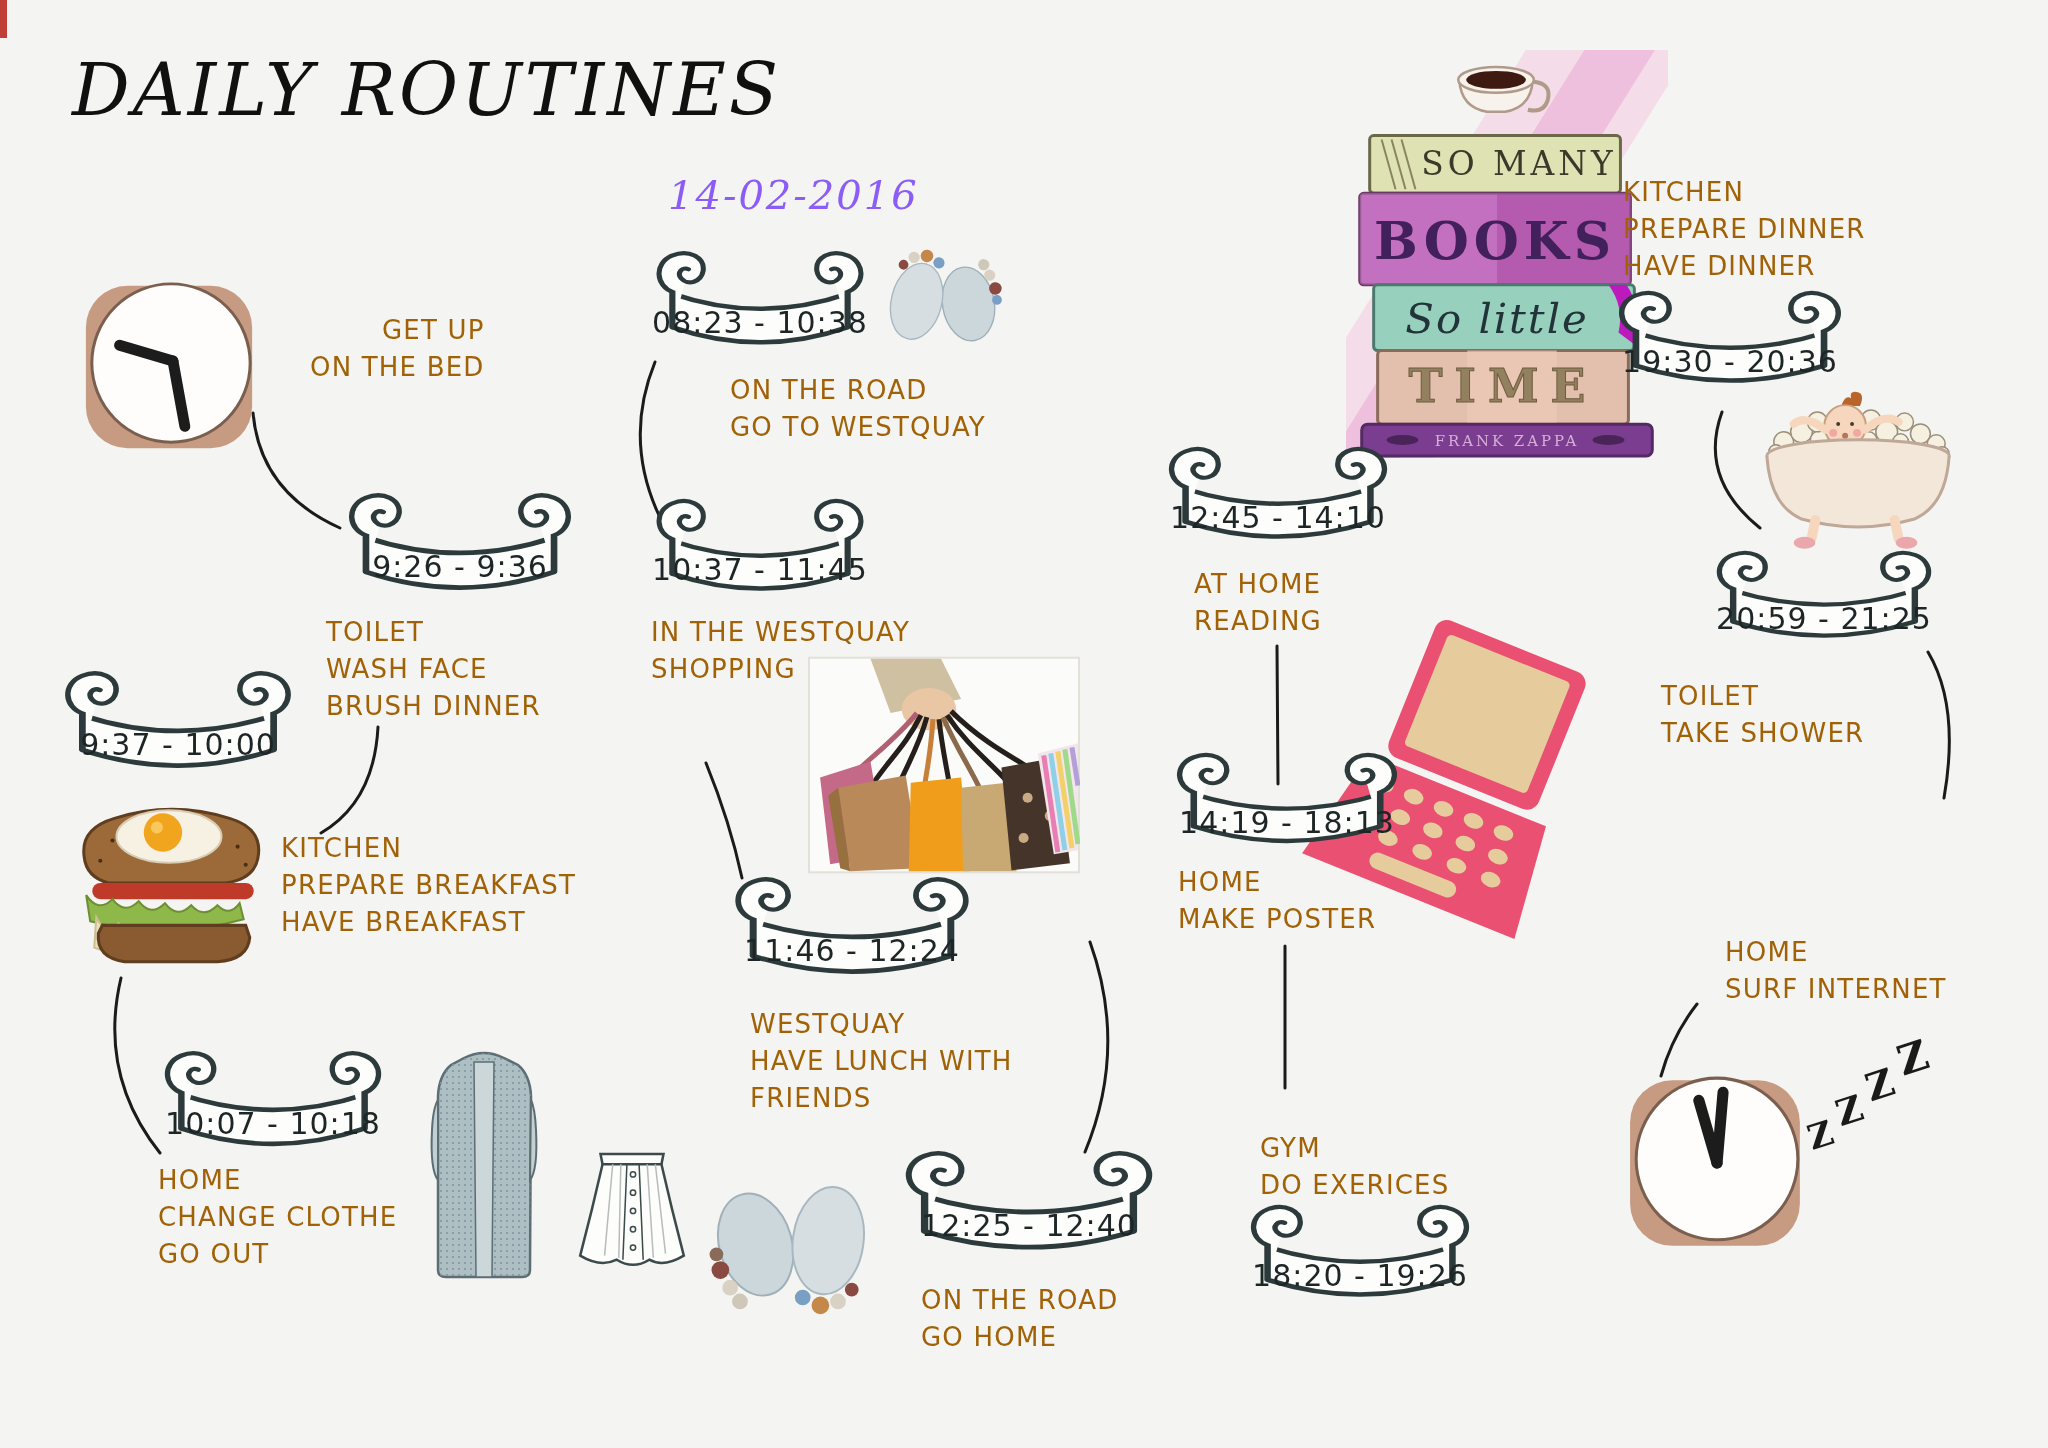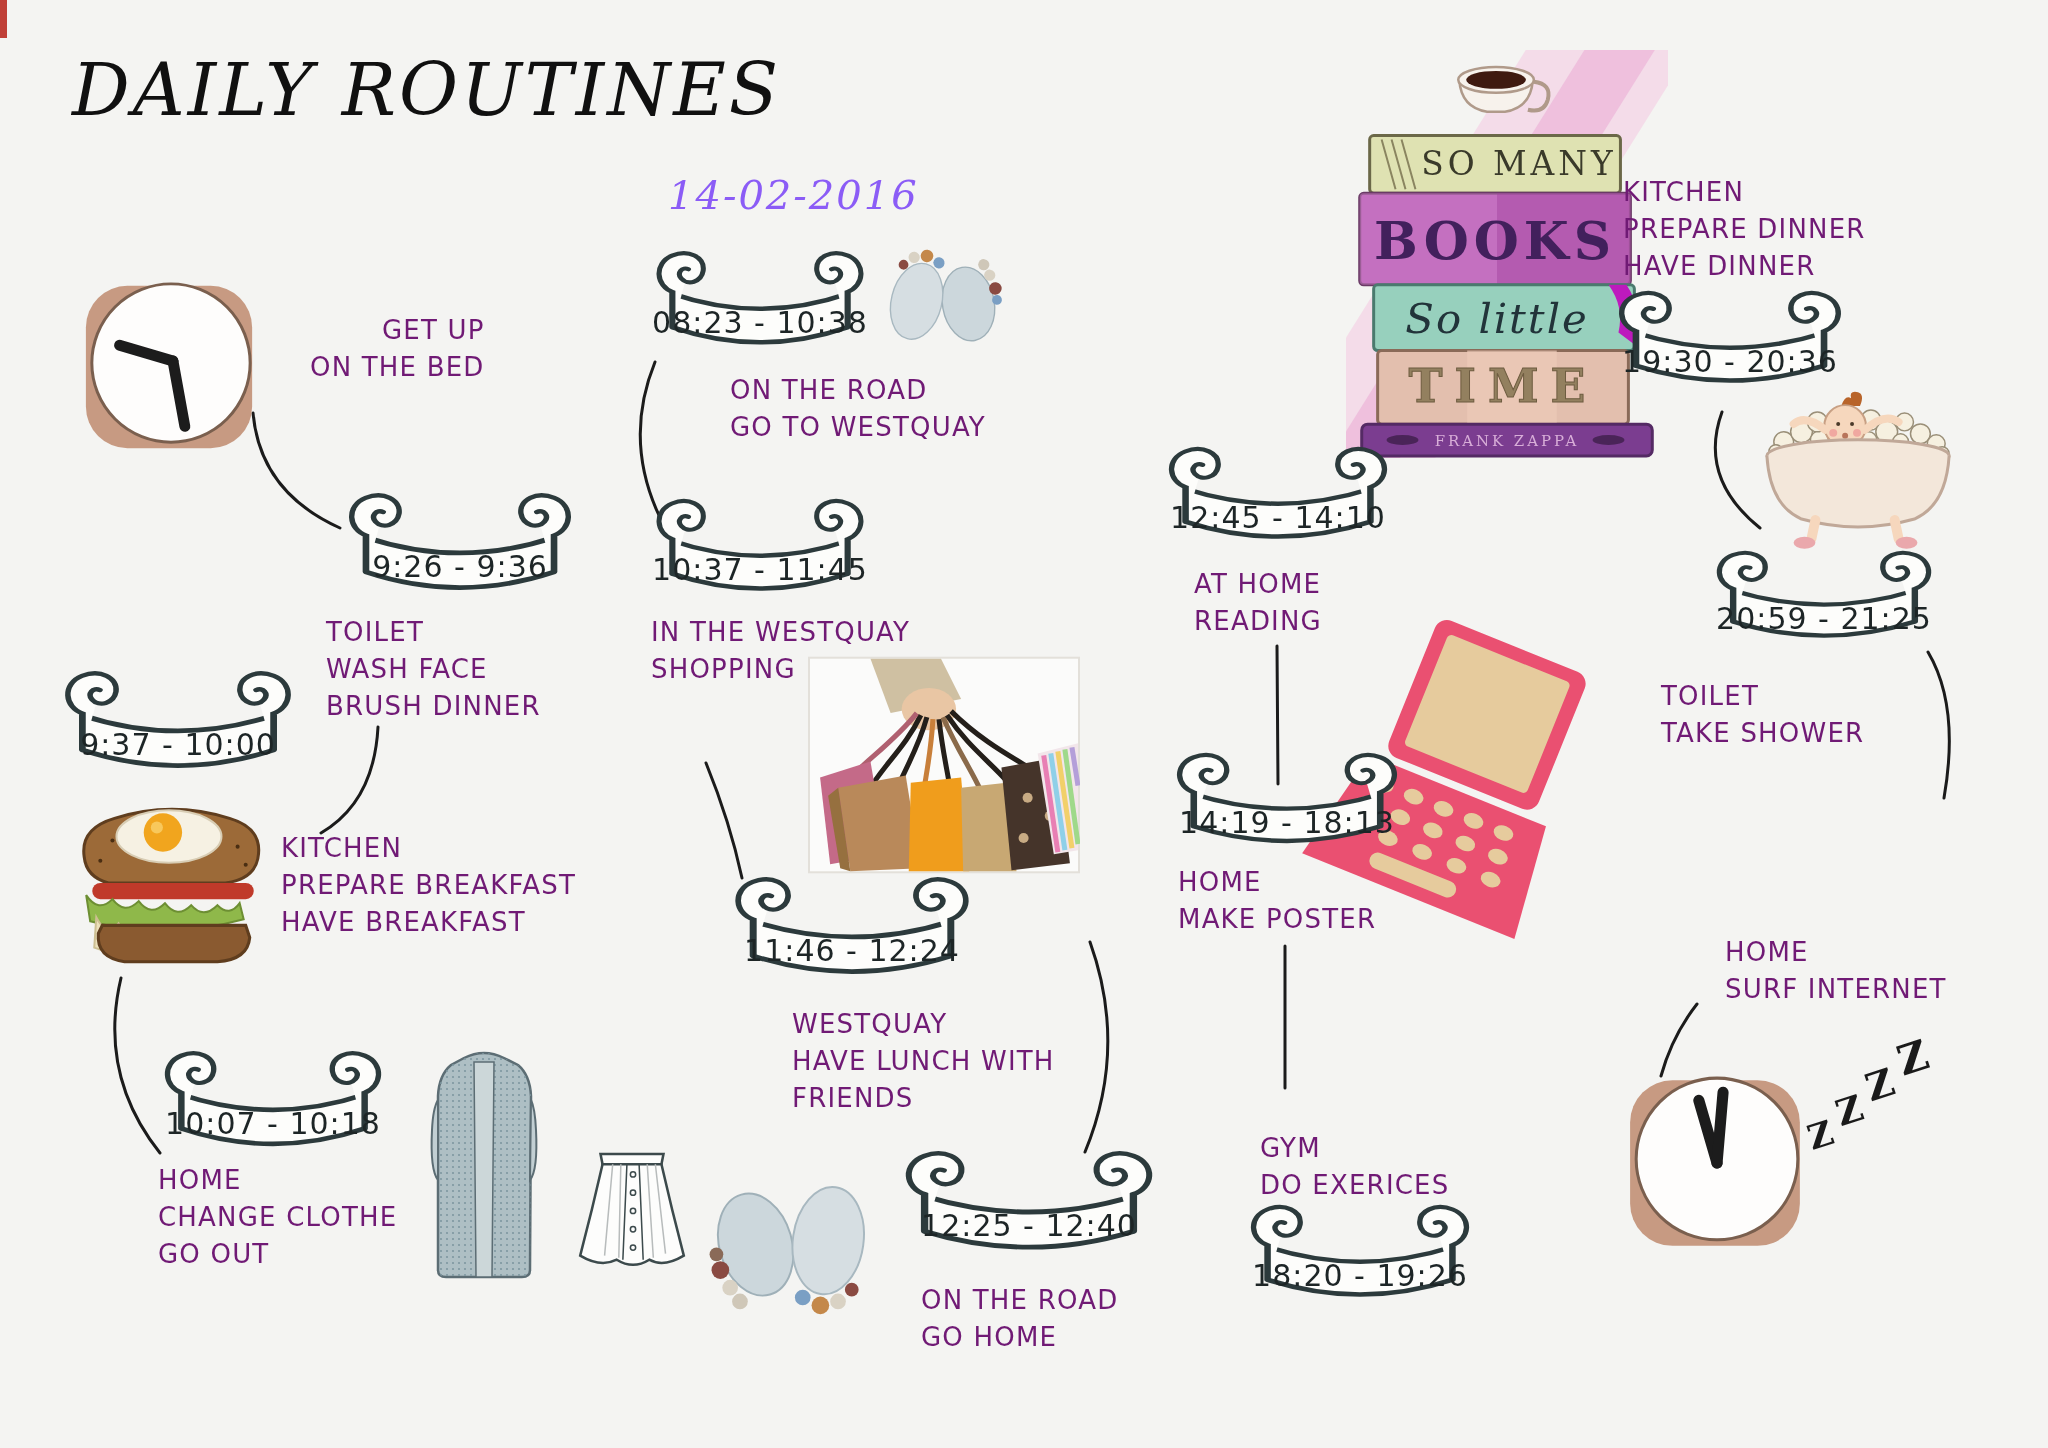--- a/index.html
+++ b/index.html
@@ -13,21 +13,21 @@
     font-family:"DejaVu Serif",serif;font-style:italic;
     font-size:72px;letter-spacing:3px;color:#101010;white-space:nowrap;
   }
   .date{
     position:absolute;left:668px;top:172px;
     font-family:"DejaVu Serif",serif;font-style:italic;
     font-size:40px;letter-spacing:2px;color:#8b5cf6;white-space:nowrap;
   }
   .label{
     position:absolute;font-size:26px;line-height:37px;letter-spacing:1.2px;
-    color:#701a75;white-space:nowrap;
+    color:#a16207;white-space:nowrap;
   }
   .banner{position:absolute;}
   .banner-art{position:absolute;inset:0;}
   .banner-art svg{width:100%;height:100%;display:block;}
   .time{
     position:absolute;left:0;right:0;top:50%;text-align:center;
     font-size:30px;letter-spacing:1px;color:#1d2526;white-space:nowrap;
   }
   .ill{position:absolute;}
   .ill svg{width:100%;height:100%;display:block;}
@@ -465,21 +465,21 @@
   <div class="label" style="left:730px;top:372px;">
     <div>ON THE ROAD</div>
     <div>GO TO WESTQUAY</div>
   </div>
 
   <div class="label" style="left:651px;top:614px;">
     <div>IN THE WESTQUAY</div>
     <div>SHOPPING</div>
   </div>
 
-  <div class="label" style="left:750px;top:1006px;margin-left:42px;">
+  <div class="label" style="left:750px;top:1006px;">
     <div>WESTQUAY</div>
     <div>HAVE LUNCH WITH</div>
     <div>FRIENDS</div>
   </div>
 
   <div class="label" style="left:921px;top:1282px;">
     <div>ON THE ROAD</div>
     <div>GO HOME</div>
   </div>
 

